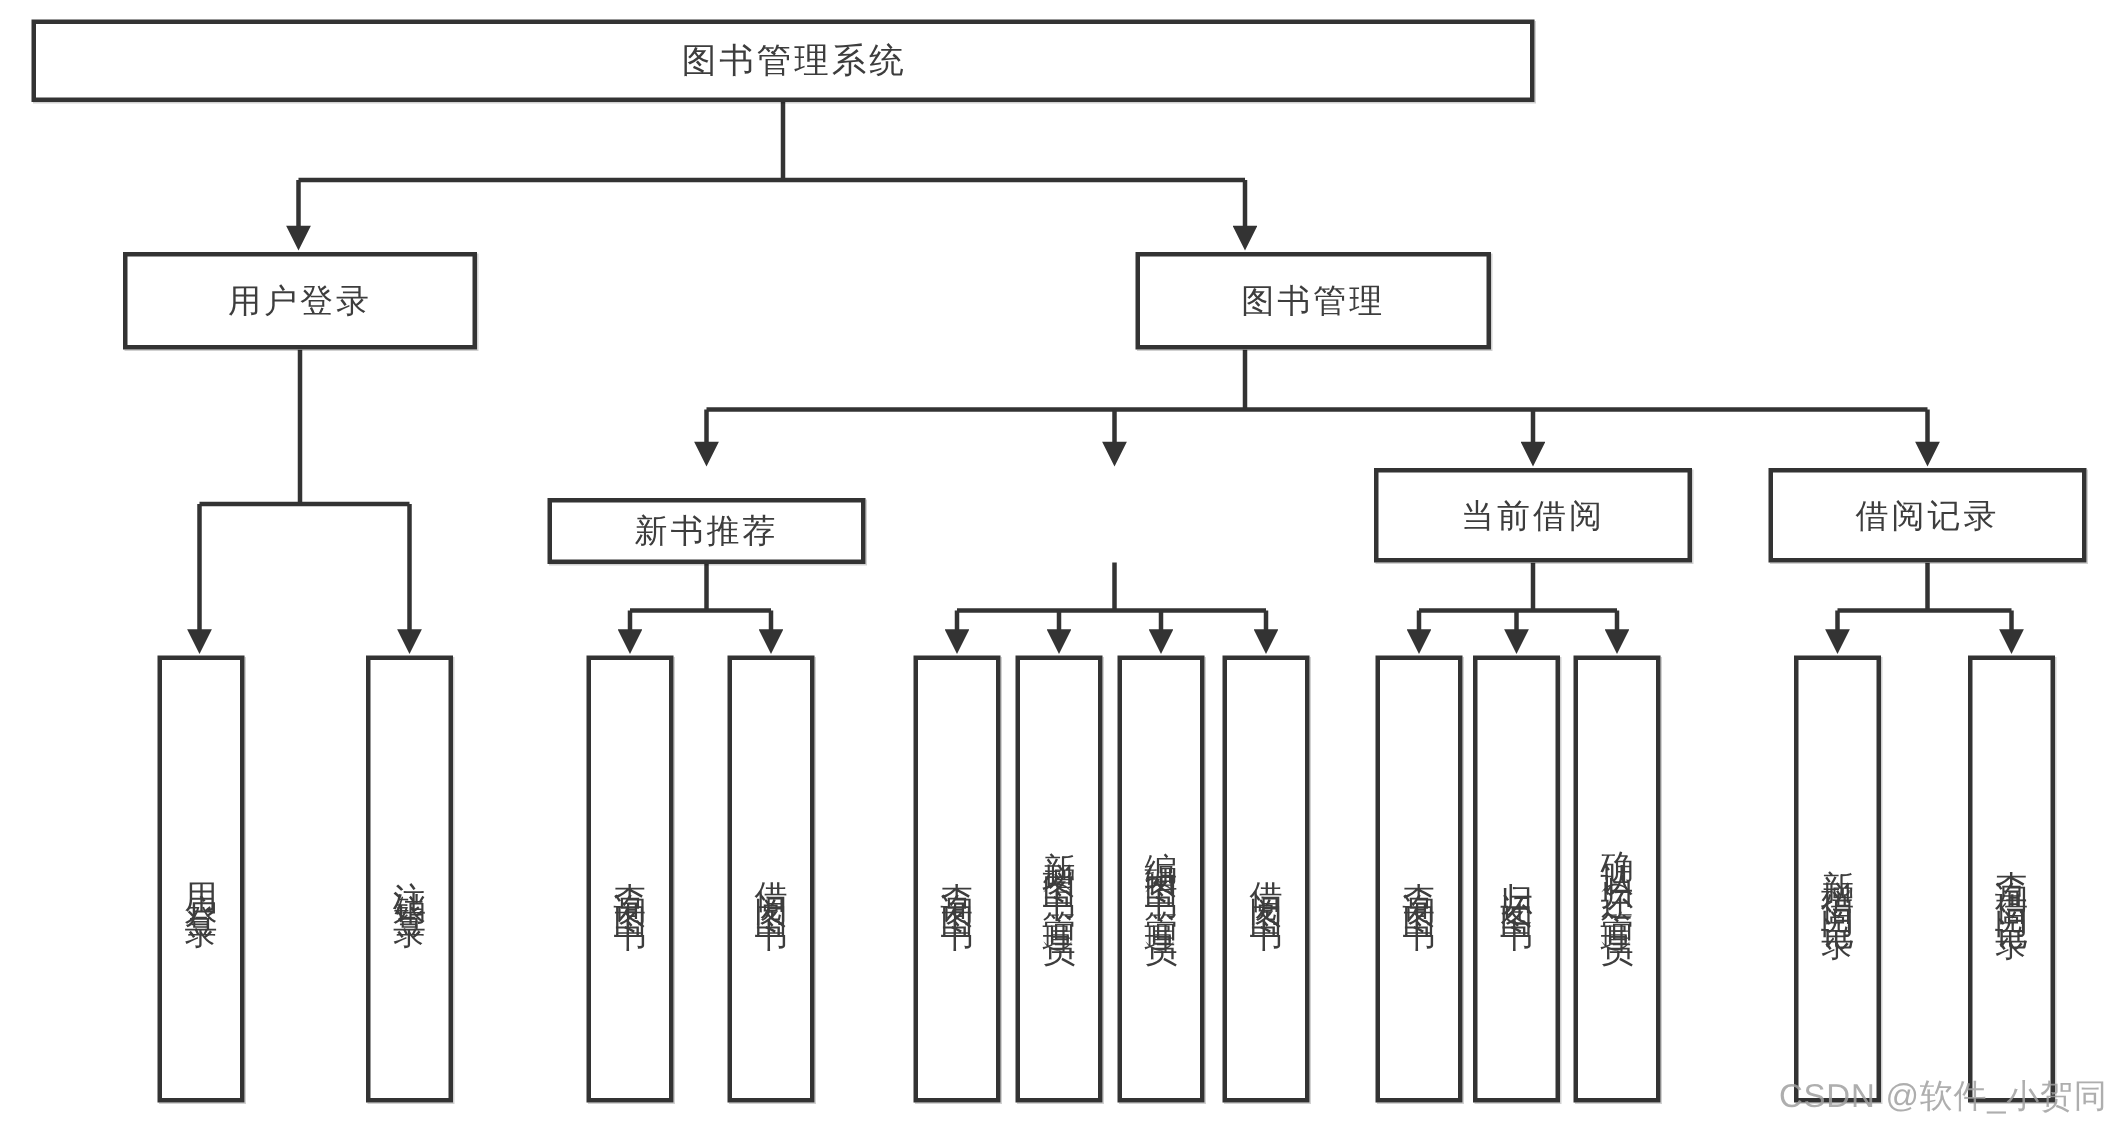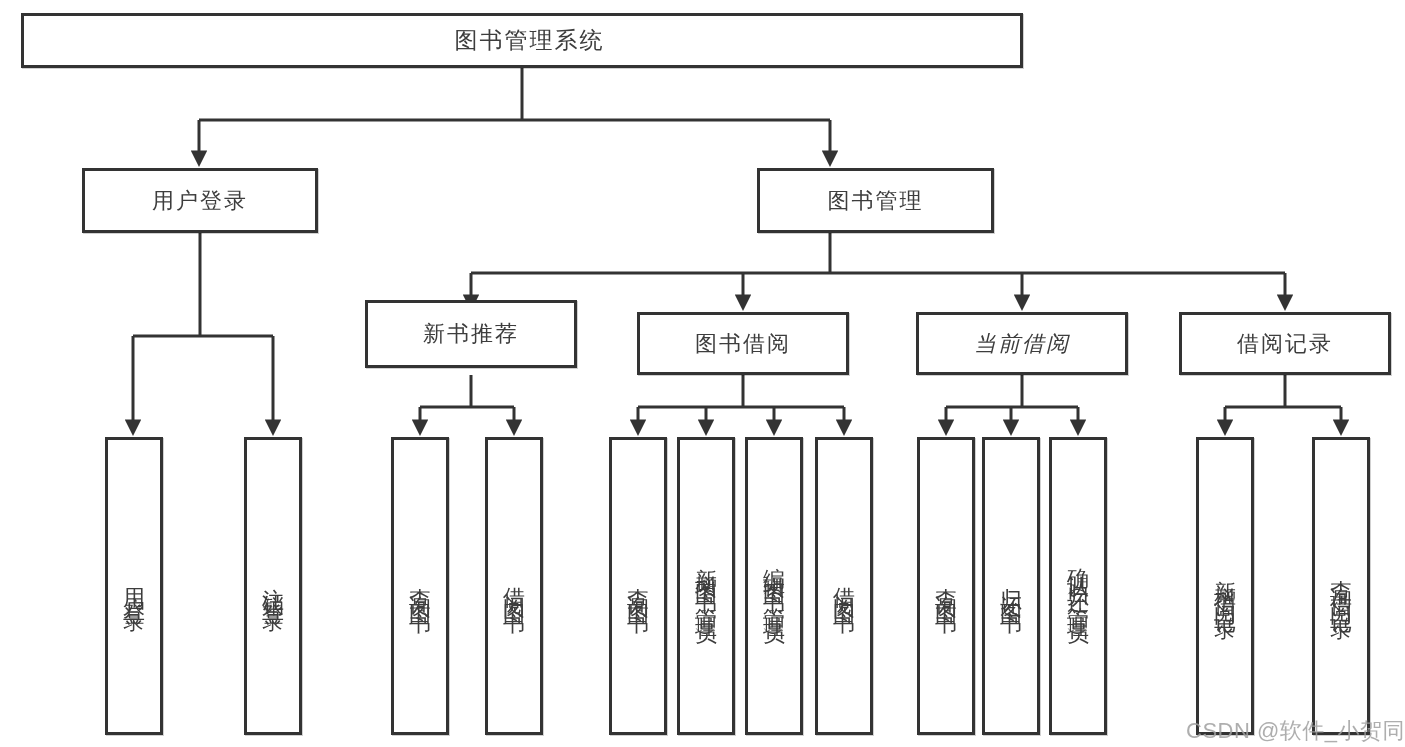--- a/index.html
+++ b/index.html
@@ -119,23 +119,22 @@
       <path d="M1225,407 V431" marker-end="url(#arrow)"></path>
       <path d="M1341,407 V431" marker-end="url(#arrow)"></path>
     </g>
   </svg>
 
   <div class="node lvl-root" style="left:21px; top:13px; width:1002px; height:55px;padding-left:15px;">图书管理系统</div>
 
   <div class="node lvl-h" style="left:82px; top:168px; width:236px; height:65px;">用户登录</div>
   <div class="node lvl-h" style="left:711px; top:168px; width:237px; height:65px;margin-left:46px;">图书管理</div>
 
-  <div class="node lvl-h" style="left:365px; top:300px; width:212px; height:68px;">新书推荐</div>
-  <div class="node lvl-h" style="left:637px; top:312px; width:212px; height:63px;">图书借阅</div>
-  <div class="node lvl-h" style="left:916px; top:312px; width:212px; height:63px;font-style:italic;">当前借阅</div>
+  <div class="node lvl-h" style="left:365px; top:332px; width:212px; height:44px;">新书推荐</div>
+  <div class="node lvl-h" style="left:916px; top:312px; width:212px; height:63px;">当前借阅</div>
   <div class="node lvl-h" style="left:1179px; top:312px; width:212px; height:63px;">借阅记录</div>
 
   <div class="leaf-box" style="left:105px; top:437px; width:58px; height:298px;">
     <span>用户登录</span>
   </div>
   <div class="leaf-box" style="left:244px; top:437px; width:58px; height:298px;">
     <span>注销登录</span>
   </div>
 
   <div class="leaf-box" style="left:391px; top:437px; width:58px; height:298px;">

